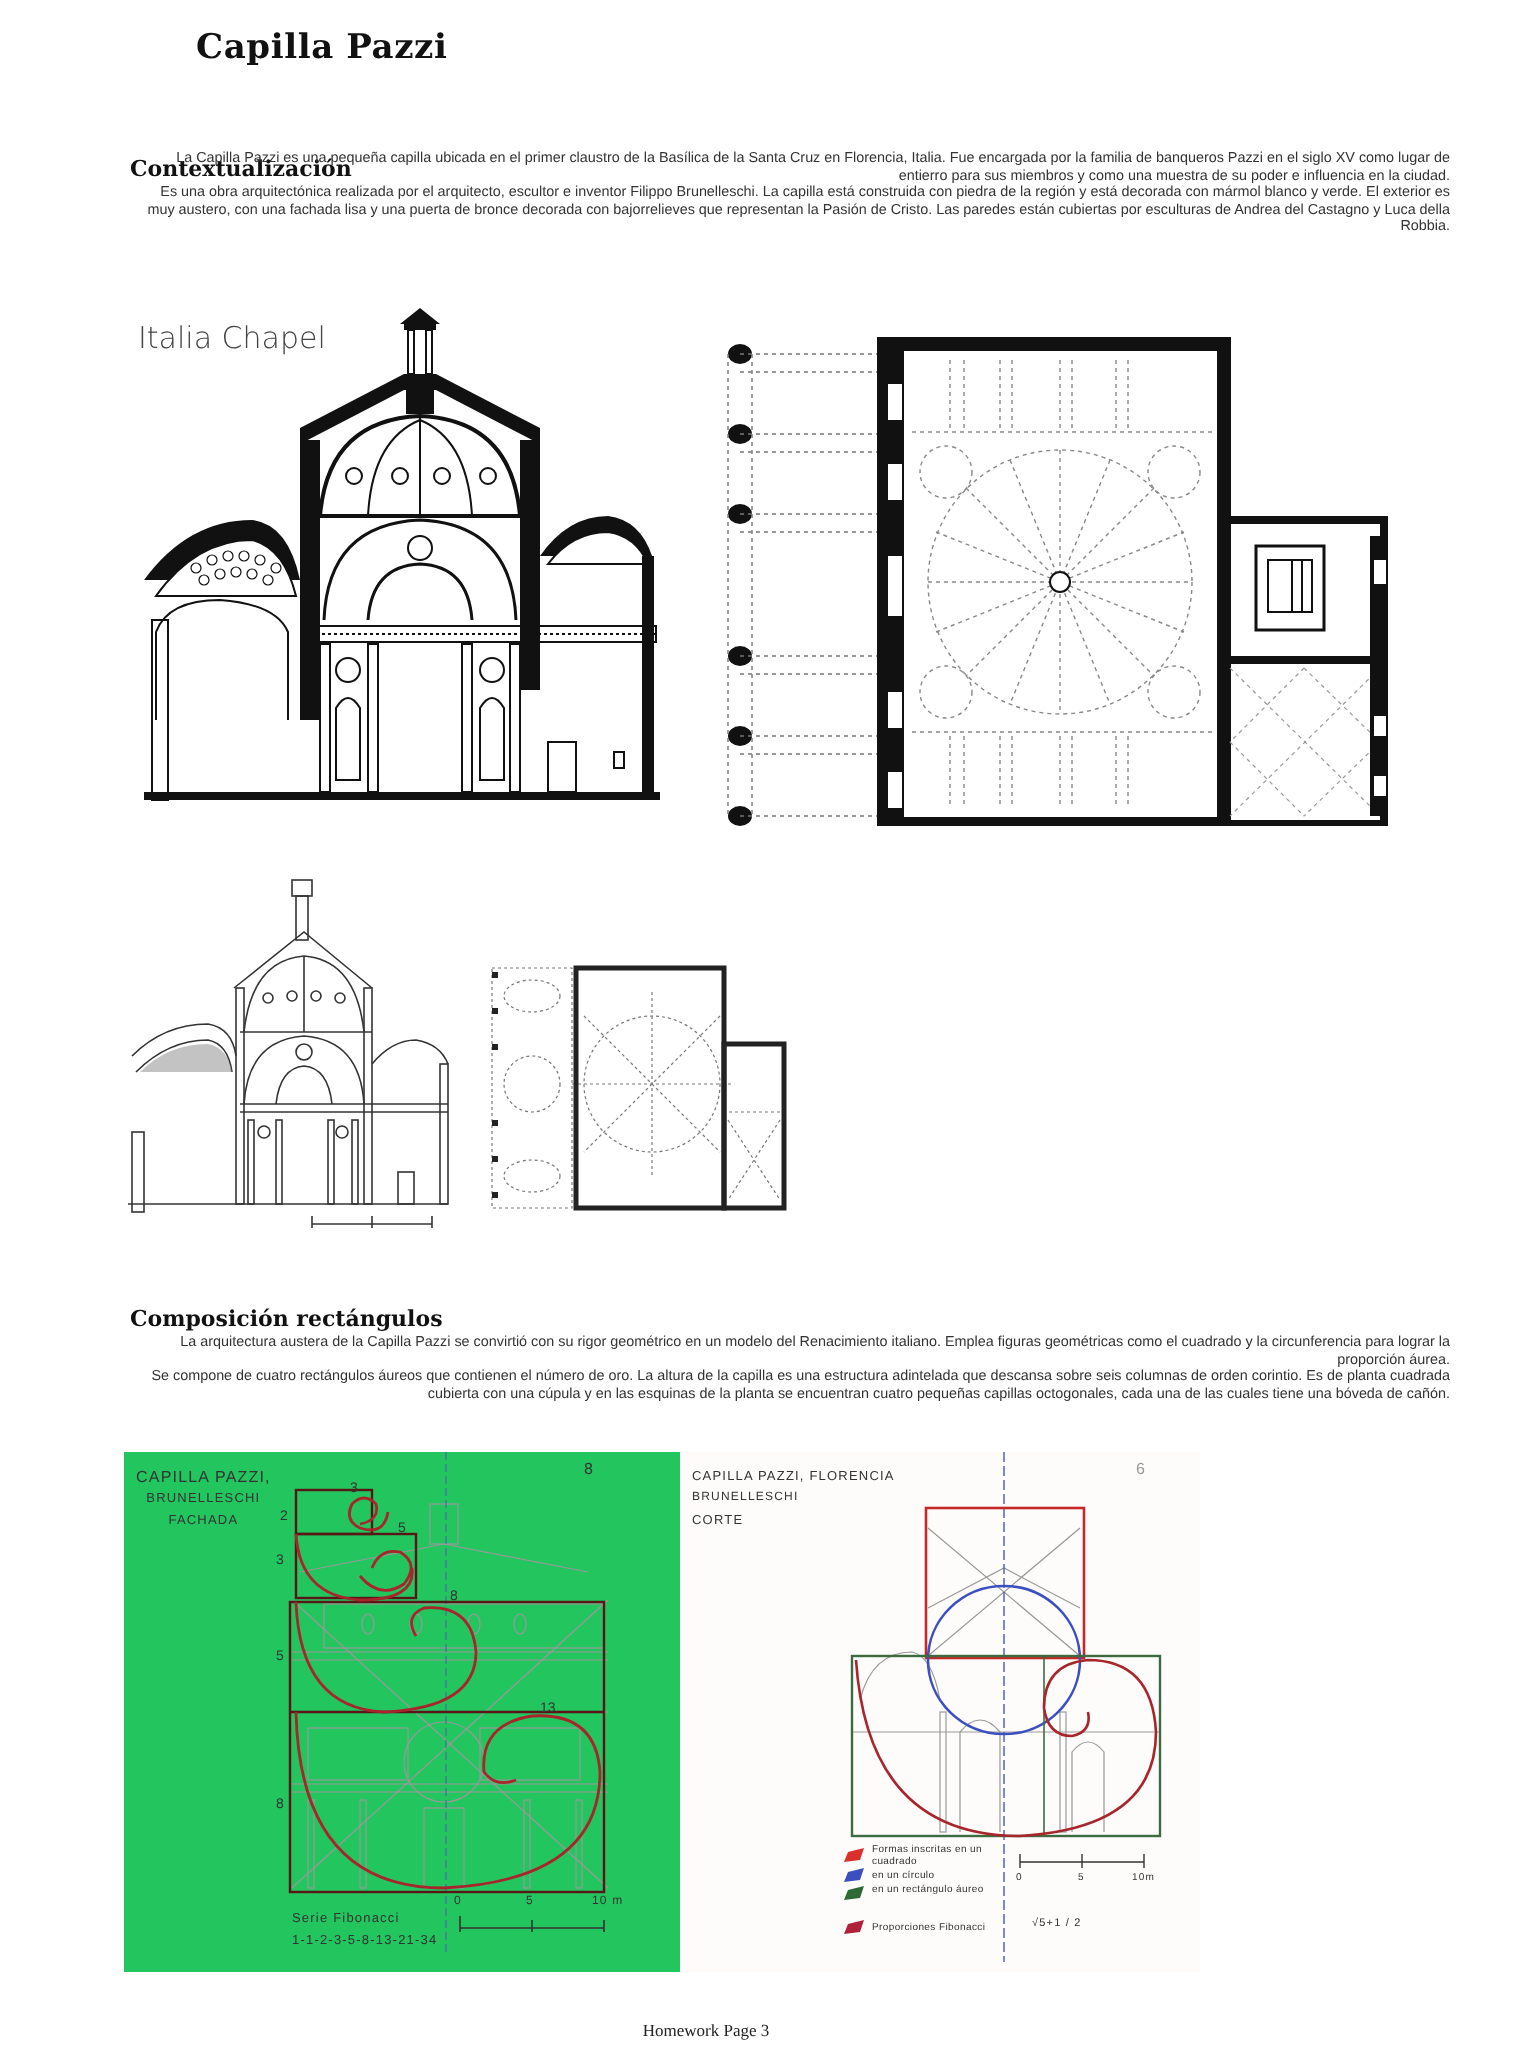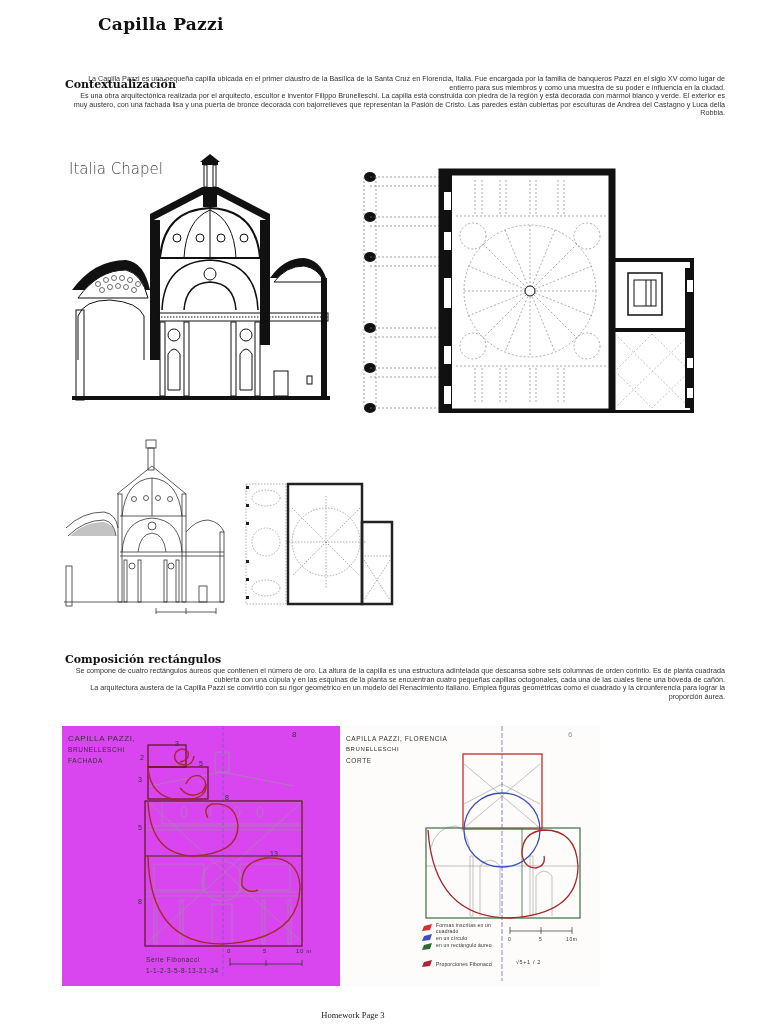--- a/index.html
+++ b/index.html
@@ -258,25 +258,25 @@
         <rect x="182" y="86" width="3" height="3"></rect>
       <rect x="182" y="124" width="3" height="3"></rect>
         <rect x="182" y="142" width="3" height="3"></rect>
         <rect x="182" y="160" width="3" height="3"></rect>
     </g>
   </svg>
 </div>
 
 <div class="h2" style="top:653px;">Composición rectángulos</div>
 <div class="para" style="top:667px;">
+  <p>La arquitectura austera de la Capilla Pazzi se convirtió con su rigor geométrico en un modelo del Renacimiento italiano. Emplea figuras geométricas como el cuadrado y la circunferencia para lograr la proporción áurea.</p>
   <p>Se compone de cuatro rectángulos áureos que contienen el número de oro. La altura de la capilla es una estructura adintelada que descansa sobre seis columnas de orden corintio. Es de planta cuadrada cubierta con una cúpula y en las esquinas de la planta se encuentran cuatro pequeñas capillas octogonales, cada una de las cuales tiene una bóveda de cañón.</p>
-  <p>La arquitectura austera de la Capilla Pazzi se convirtió con su rigor geométrico en un modelo del Renacimiento italiano. Emplea figuras geométricas como el cuadrado y la circunferencia para lograr la proporción áurea.</p>
-</div>
-
-<div class="fig" style="left:62px;top:726px;width:278px;height:260px;background:#d946ef;">
+</div>
+
+<div class="fig" style="left:62px;top:726px;width:278px;height:260px;background:#22c55e;text-align:center;">
   <div class="hand" style="position:absolute;left:6px;top:7px;line-height:11px;">
     <div>CAPILLA PAZZI,</div>
     <div style="font-size:6.5px;">BRUNELLESCHI</div>
     <div style="font-size:6.5px;">FACHADA</div>
   </div>
   <div class="hand" style="position:absolute;left:230px;top:4px;">8</div>
   <svg width="278" height="260" viewBox="0 0 278 260" style="position:absolute;left:0;top:0;">
 
     <g fill="none" stroke="#999" stroke-width="0.6">
       <rect x="153" y="26" width="14" height="20"></rect>

